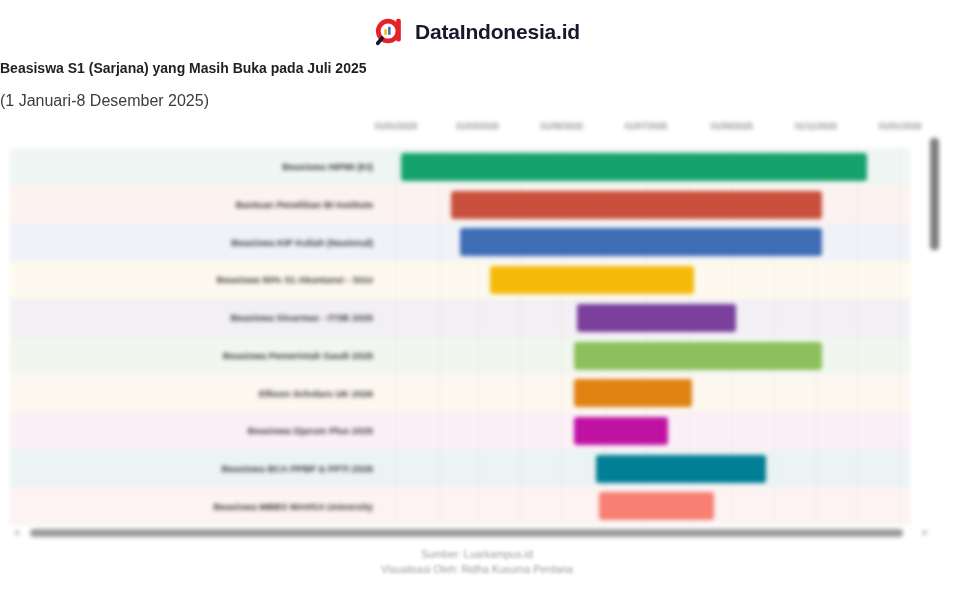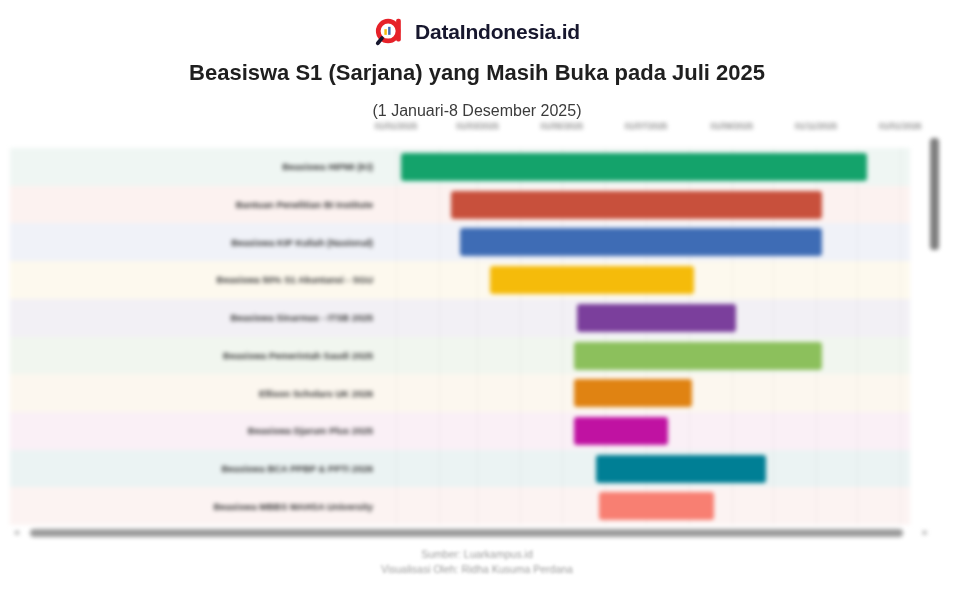--- a/index.html
+++ b/index.html
@@ -1,23 +1,23 @@
 <!DOCTYPE html>
 <html><head>
 <meta charset="utf-8">
 <style>
   * { margin:0; padding:0; box-sizing:border-box; }
   html,body { width:954px; height:596px; background:#ffffff; overflow:hidden;
               font-family:"Liberation Sans", sans-serif; }
 
   
-  .header { position:absolute; left:0; top:0; width:954px; text-align:center; }
+  .header { position:absolute; left:0; top:0; width:954px; text-align:left; }
   .brand-row { margin-top:16px; display:flex; align-items:center; justify-content:center; gap:9px; }
   .brand-name { font-size:21px; font-weight:bold; color:#17172e; letter-spacing:-0.2px; }
-  .chart-title { margin-top:12px; font-size:22px; font-weight:bold; color:#1f1f1f; }
+  .chart-title { margin-top:12px; font-size:14px; font-weight:bold; color:#1f1f1f; }
   .chart-subtitle { margin-top:16px; font-size:16px; color:#3c3c3c; }
 
   
   .chart-wrap { position:absolute; left:0; top:112px; width:954px; height:434px;
                 filter:blur(2.3px); }
   .axis-row { position:absolute; left:378px; top:9px; width:532px; height:14px; }
   .axis-row span { position:absolute; transform:translateX(-50%); white-space:nowrap;
                    font-size:8.5px; color:#5a5a5a; top:0; }
   .rows { position:absolute; left:10px; top:36px; width:900px; height:377px;
           display:flex; flex-direction:column; }

